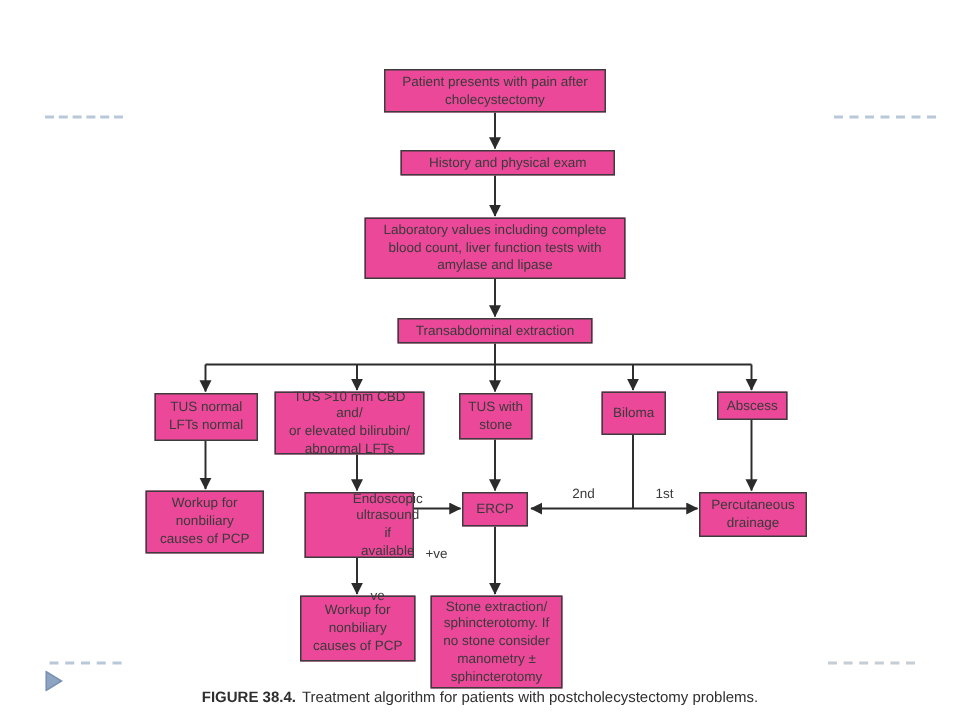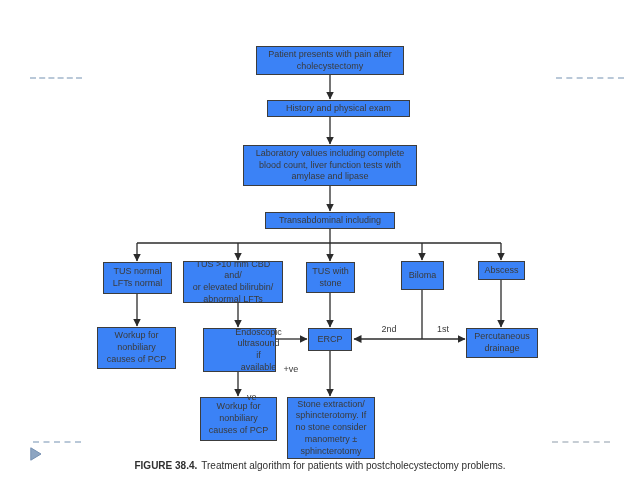--- a/index.html
+++ b/index.html
@@ -8,21 +8,21 @@
     width: 638px;
     height: 478px;
     background: #ffffff;
     font-family: "Liberation Sans", sans-serif;
     overflow: hidden;
   }
   .node {
     position: absolute;
     box-sizing: border-box;
     border: 1.5px solid #3c3c3c;
-    background: #3b82f6;
+    background: #ec4899;
     color: #3a3a3a;
     font-size: 9px;
     line-height: 11.7px;
     text-align: center;
     display: flex;
     align-items: center;
     justify-content: center;
     white-space: pre-line;
     z-index: 2;
     padding: 1px 2px;
@@ -114,21 +114,21 @@
 
   <div class="node" style="left:256px; top:46px; width:148px; height:29px;">Patient presents with pain after
 cholecystectomy</div>
 
   <div class="node" style="left:267px; top:100px; width:143px; height:17px;">History and physical exam</div>
 
   <div class="node" style="left:243px; top:145px; width:174px; height:41px;">Laboratory values including complete
 blood count, liver function tests with
 amylase and lipase</div>
 
-  <div class="node" style="left:265px; top:212px; width:130px; height:17px;">Transabdominal including</div>
+  <div class="node" style="left:265px; top:212px; width:130px; height:17px;">Transabdominal extraction</div>
 
   <div class="node" style="left:103px; top:262px; width:69px; height:32px;">TUS normal
 LFTs normal</div>
 
   <div class="node" style="left:183px; top:261px; width:100px; height:42px;">TUS &gt;10 mm CBD and/
 or elevated bilirubin/
 abnormal LFTs</div>
 
   <div class="node" style="left:306px; top:262px; width:49px; height:31px;">TUS with
 stone</div>

